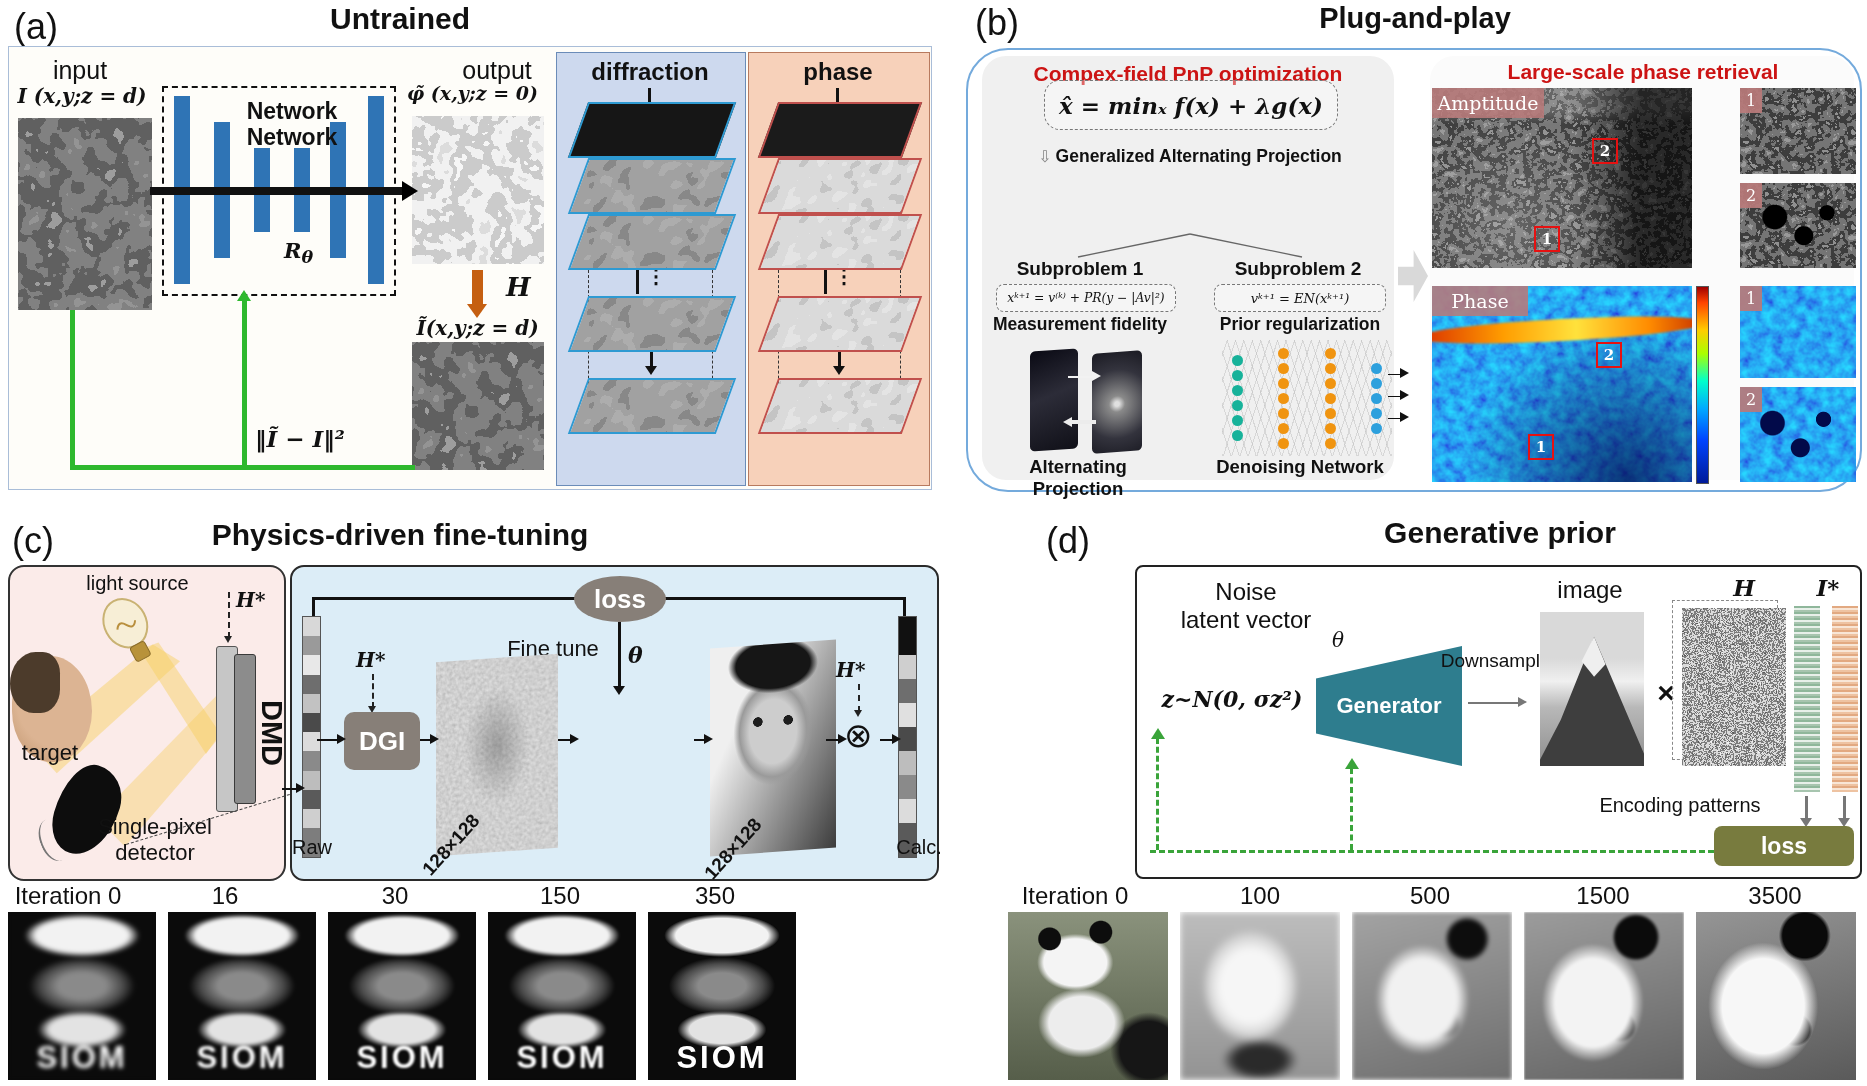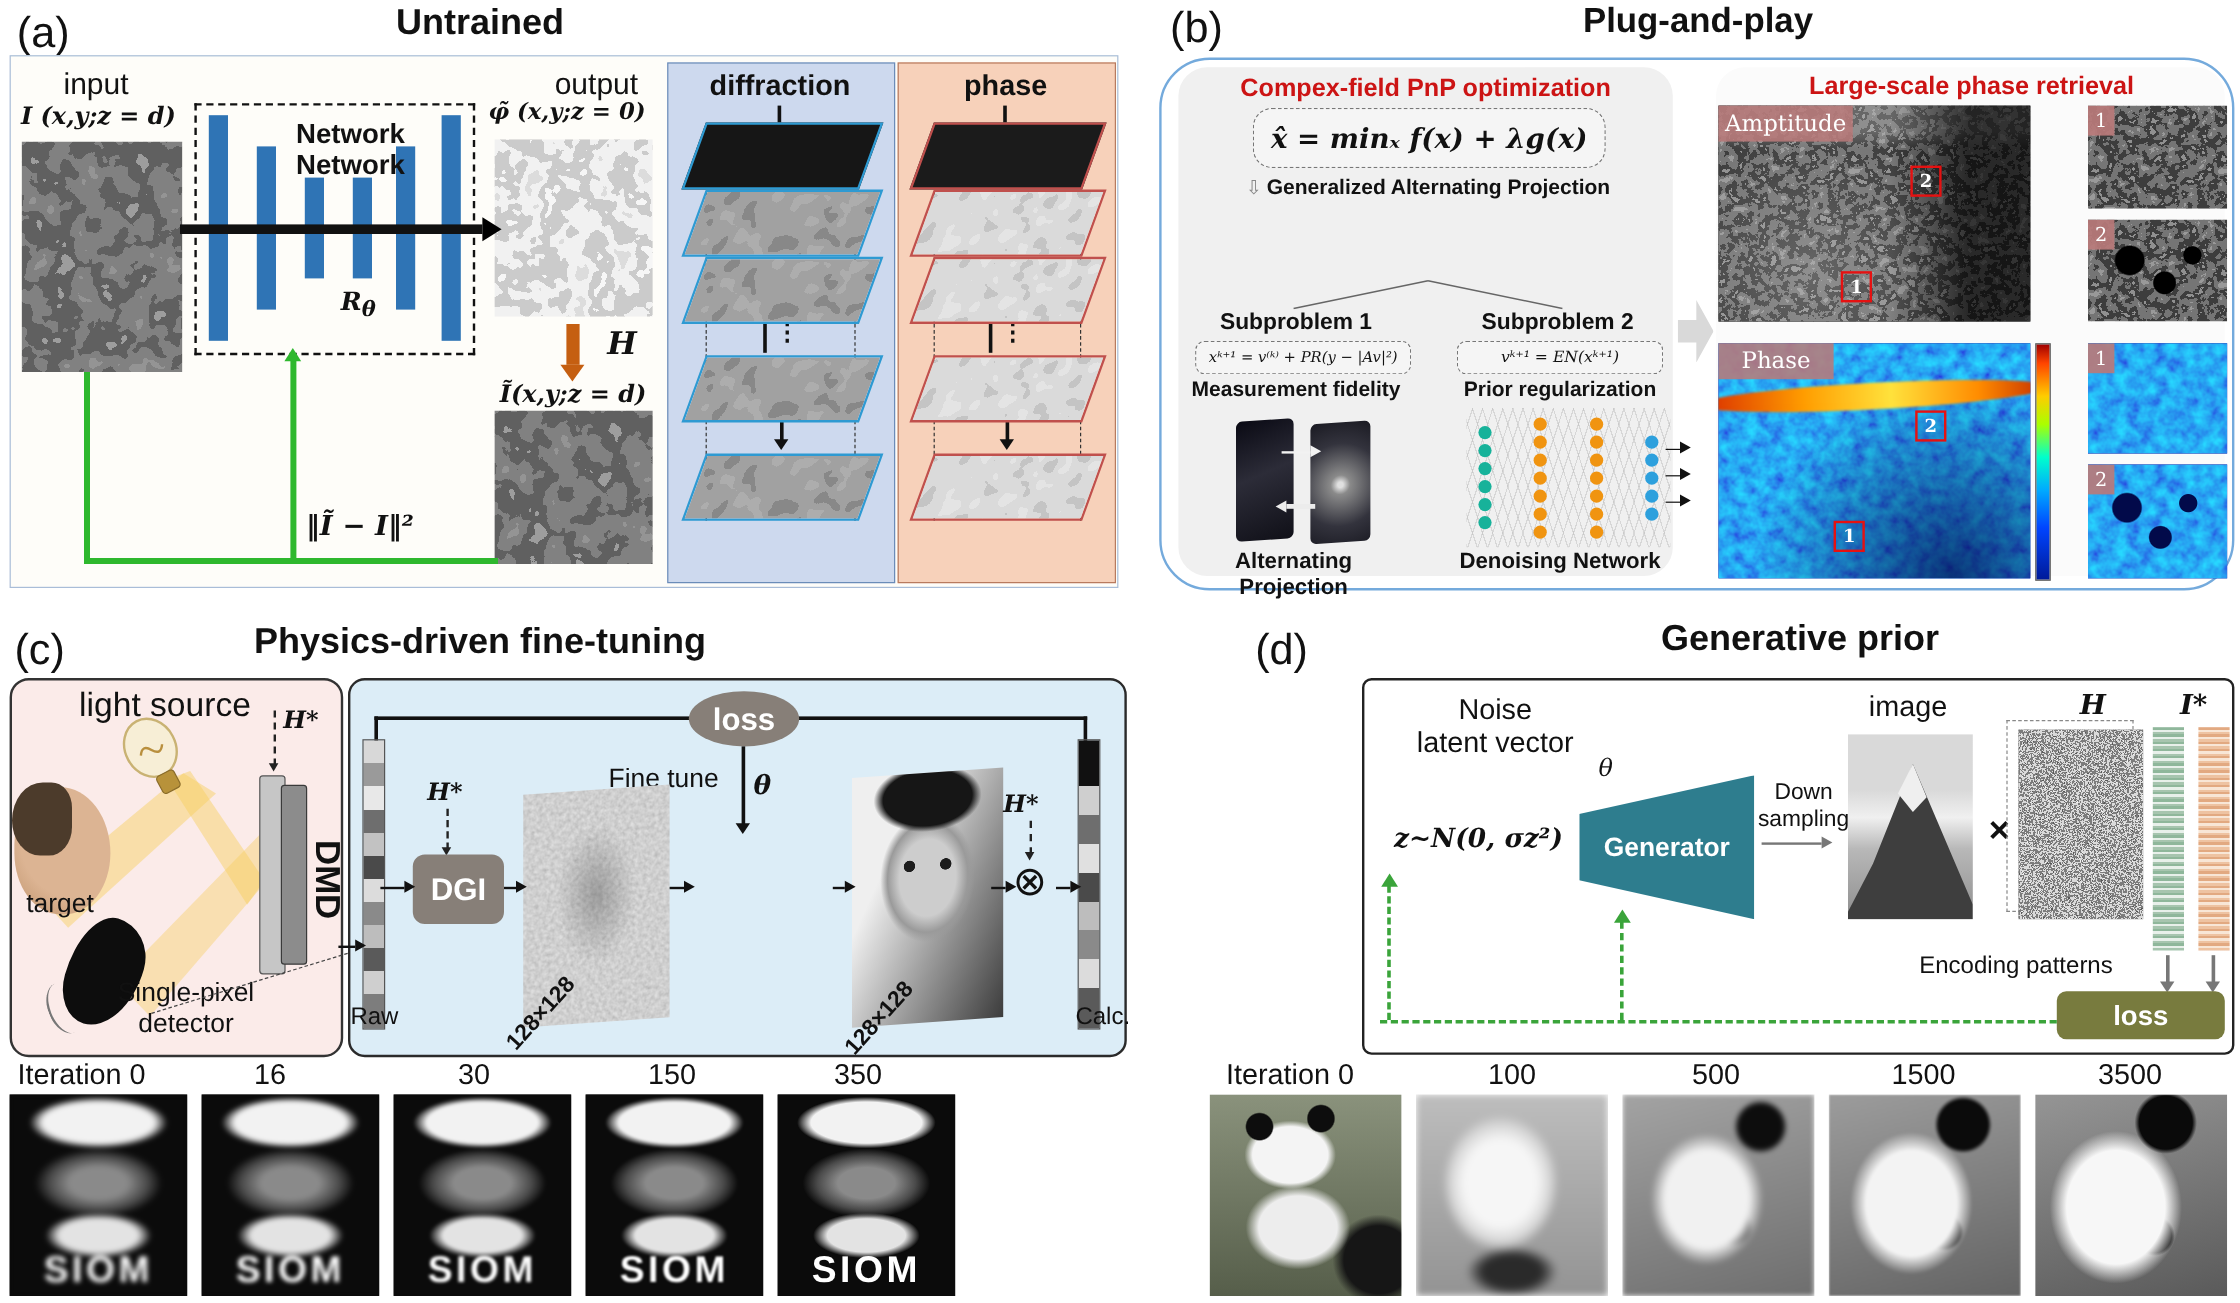--- a/index.html
+++ b/index.html
@@ -304,21 +304,21 @@
         <rect width="100%" height="100%" filter="url(#f-planeP)"></rect>
       </svg>
     </div>
 
   <div class="tag" style="left:975px;top:2px">(b)</div>
   <div class="abs ctr b" style="left:1240px;top:2px;width:350px;font-size:29px">Plug-and-play</div>
   <div class="abs" style="left:966px;top:48px;width:892px;height:440px;border:2px solid #74aadc;border-radius:42px;background:#fff"></div>
   <div class="abs" style="left:982px;top:56px;width:412px;height:424px;background:#f0f0f0;border-radius:24px"></div>
   <div class="abs ctr redtitle" style="left:988px;top:62px;width:400px;font-size:21px">Compex-field PnP optimization</div>
 
-  <div class="dashbox math mb" style="left:1044px;top:90px;width:292px;height:48px;font-size:23px">x̂ = minₓ f(x) + λg(x)</div>
+  <div class="dashbox math mb" style="left:1044px;top:80px;width:292px;height:48px;font-size:23px">x̂ = minₓ f(x) + λg(x)</div>
   <div class="abs ctr" style="left:990px;top:146px;width:400px;font-size:17.5px;gap:4px">
     <span style="color:#888;font-size:16px">⇩</span>
     <span class="b">Generalized Alternating Projection</span>
   </div>
   <svg class="abs" style="left:1040px;top:232px" width="300" height="26">
     <line x1="150" y1="2" x2="38" y2="25" stroke="#666" stroke-width="1.3"></line>
     <line x1="150" y1="2" x2="262" y2="25" stroke="#666" stroke-width="1.3"></line>
   </svg>
   <div class="abs ctr b" style="left:1000px;top:258px;width:160px;font-size:19px">Subproblem 1</div>
   <div class="abs ctr b" style="left:1218px;top:258px;width:160px;font-size:19px">Subproblem 2</div>
@@ -426,21 +426,21 @@
         <rect width="100%" height="100%" filter="url(#f-phase)"></rect>
       </svg>
     <div class="abs" style="inset:0;background:radial-gradient(circle 13px at 28% 38%,#020a4a 0 90%,transparent),radial-gradient(circle 10px at 52% 64%,#020a4a 0 90%,transparent),radial-gradient(circle 8px at 72% 34%,#020a4a 0 90%,transparent)"></div>
     <div class="badge">2</div>
   </div>
 
   <div class="tag" style="left:12px;top:520px">(c)</div>
   <div class="abs ctr b" style="left:110px;top:518px;width:580px;font-size:30px">Physics-driven fine-tuning</div>
 
   <div class="abs" style="left:8px;top:565px;width:274px;height:312px;background:#fbebe9;border:2px solid #333;border-radius:16px"></div>
-  <div class="abs ctr" style="left:45px;top:572px;width:185px;font-size:28px">light source</div>
+  <div class="abs ctr" style="left:45px;top:572px;width:185px;font-size:20px">light source</div>
 
   <div class="beam" style="left:28px;top:636px;width:160px;height:140px;clip-path:polygon(78% 6%,95% 18%,18% 98%,2% 78%)"></div>
   <div class="beam" style="left:130px;top:640px;width:95px;height:120px;clip-path:polygon(10% 8%,30% 2%,95% 78%,80% 95%)"></div>
   <div class="beam" style="left:90px;top:690px;width:140px;height:160px;clip-path:polygon(92% 2%,100% 22%,25% 98%,5% 80%);background:rgba(247,206,92,.4)"></div>
 
   <svg class="abs" style="left:98px;top:594px;transform:rotate(-28deg)" width="64" height="76">
     <ellipse cx="32" cy="28" rx="21" ry="25" fill="#f7eed6" stroke="#c9b273" stroke-width="2"></ellipse>
     <path d="M22 30 q5 -8 10 0 q5 8 10 0" fill="none" stroke="#b98f3e" stroke-width="2"></path>
     <rect x="24" y="52" width="16" height="16" rx="3" fill="#b8923a" stroke="#8a6c2a"></rect>
   </svg>
@@ -550,21 +550,21 @@
   <div class="abs ctr b" style="left:1180px;top:516px;width:640px;font-size:30px">Generative prior</div>
   <div class="abs" style="left:1135px;top:565px;width:723px;height:310px;border:2.5px solid #222;border-radius:8px;background:#fff"></div>
 
   <div class="abs ctr" style="left:1166px;top:578px;width:160px;font-size:24px">Noise</div>
   <div class="abs ctr" style="left:1146px;top:606px;width:200px;font-size:24px">latent vector</div>
   <div class="abs ctr math mb" style="left:1146px;top:686px;width:172px;font-size:22px">z~N(0, σz²)</div>
 
   <div class="abs math" style="left:1332px;top:628px;font-size:20px">θ</div>
   <div class="abs ctr" style="left:1316px;top:646px;width:146px;height:120px;background:#2e7d8e;clip-path:polygon(0 27%,100% 0,100% 100%,0 73%);color:#fff;font-weight:bold;font-size:22px">Generator</div>
 
-  <div class="abs ctr" style="left:1464px;top:650px;width:78px;font-size:19px;line-height:22px;flex-direction:column">
+  <div class="abs ctr" style="left:1464px;top:650px;width:78px;font-size:19px;line-height:22px;flex-direction:row">
     <span>Down</span>
     <span>sampling</span>
   </div>
   <div class="fa fag" style="left:1468px;top:702px;width:50px"></div>
 
   <div class="abs ctr" style="left:1534px;top:576px;width:112px;font-size:24px">image</div>
   <div class="img mnt" style="left:1540px;top:612px;width:104px;height:154px"></div>
 
   <div class="abs ctr b" style="left:1650px;top:676px;width:32px;font-size:30px">×</div>
 

